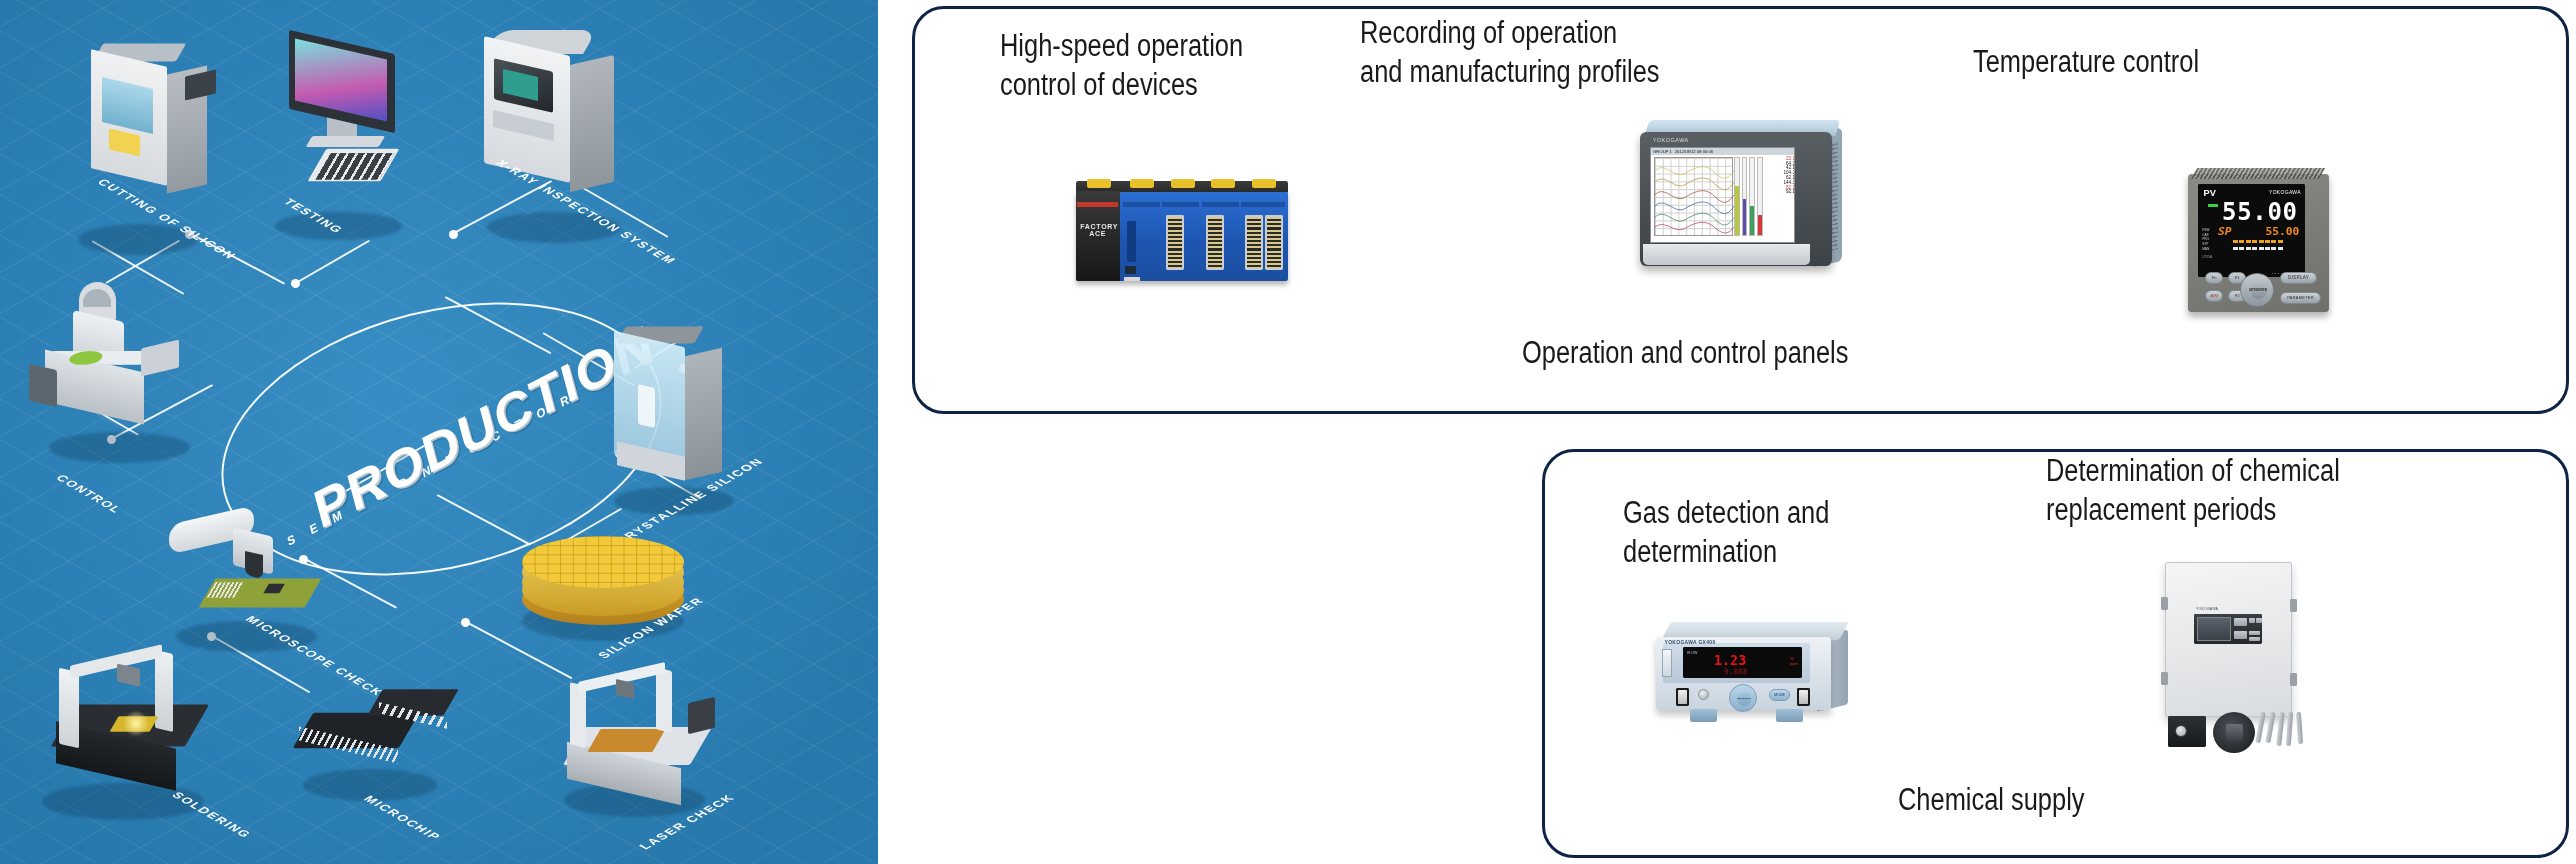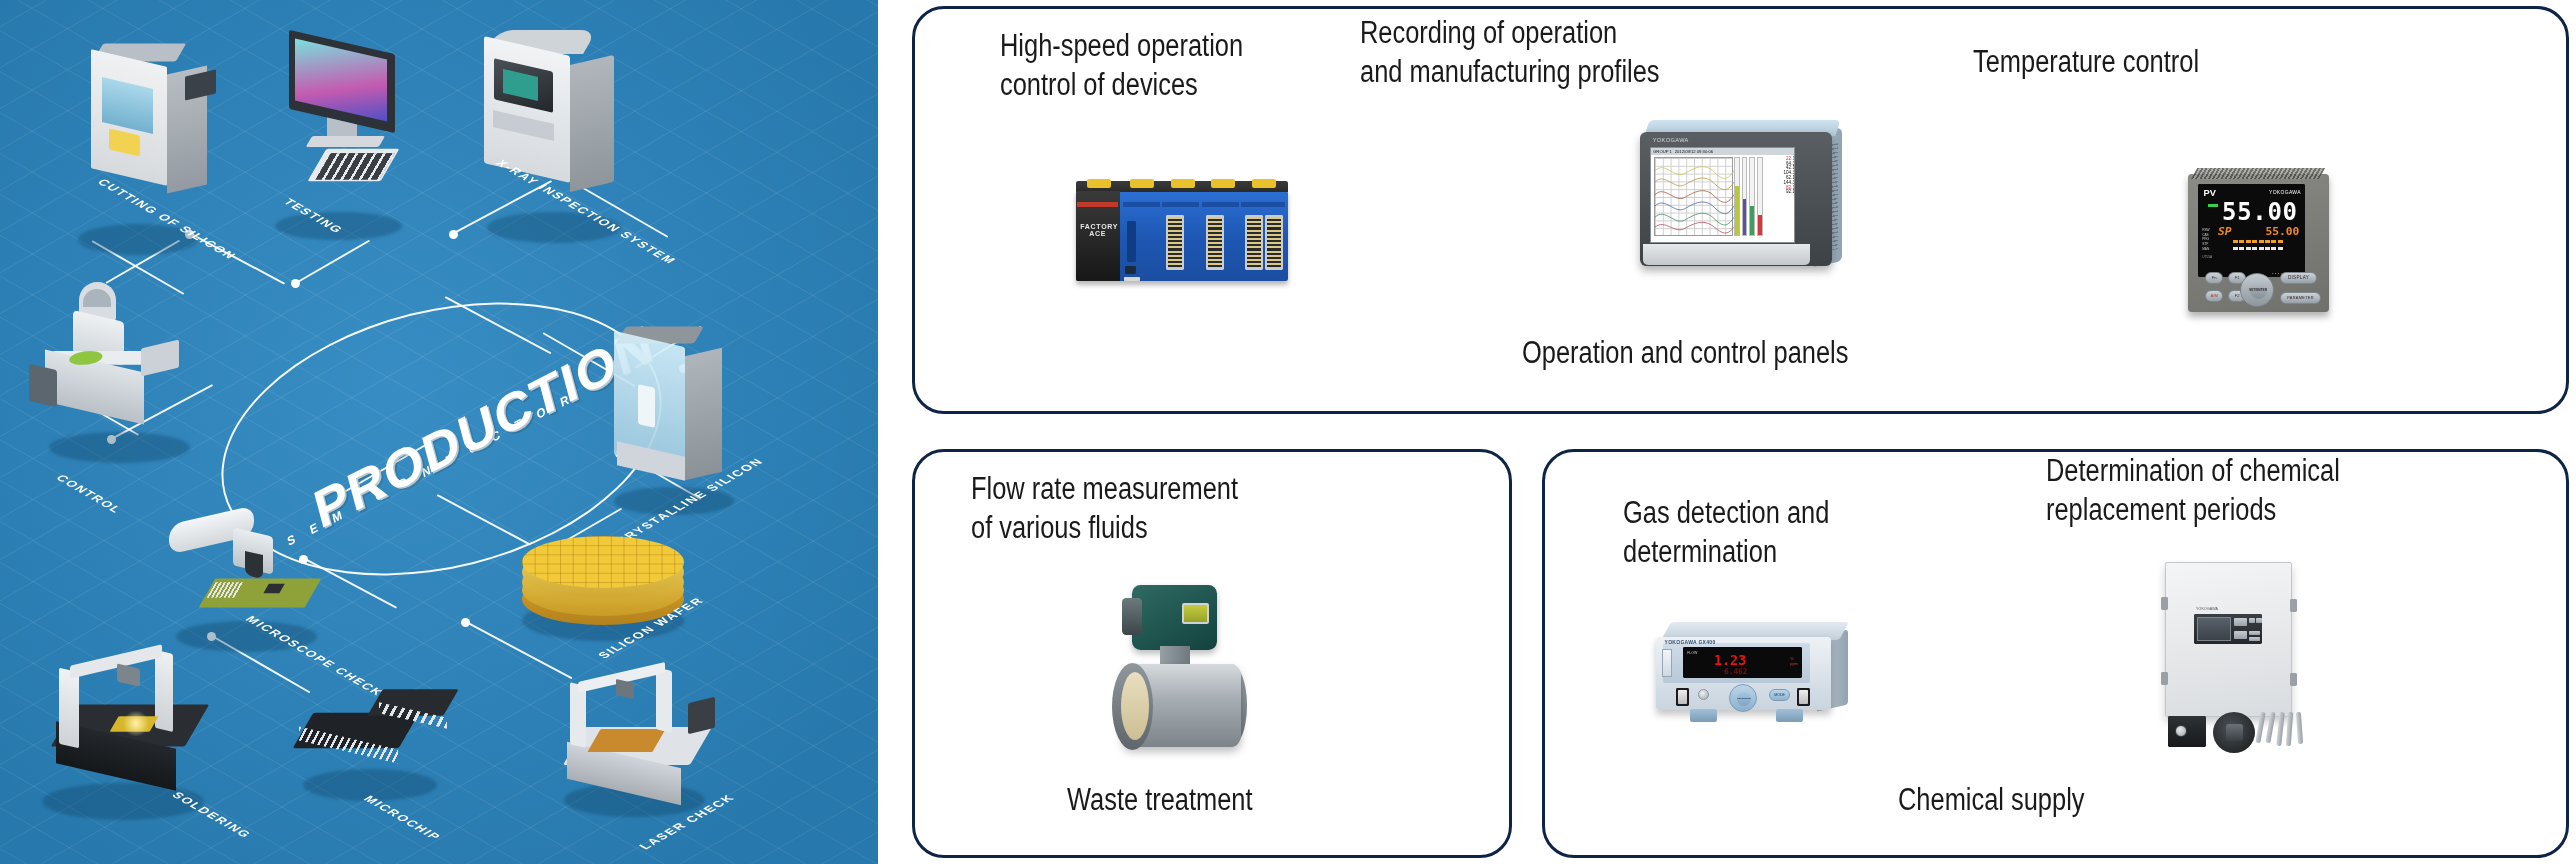--- a/index.html
+++ b/index.html
@@ -481,38 +481,20 @@
       <div class="tc-nav">
         <b>SET/ENTER</b>
       </div>
       <div class="tc-pill" style="left:92px;top:106px;width:37px;height:12.7px;">DISPLAY</div>
       <div class="tc-pill" style="left:92px;top:126px;width:41px;height:12.7px;font-size:3.9px;">PARAMETER</div>
     </div>
 
     <div class="cap ctr" style="left:607px;top:325px;width:635px;font-size:31px;text-align:left;">Operation and control panels</div>
   </div>
 
-  <div class="panel p-bl">
-    <div class="cap" style="left:56px;top:18.3px;width:564px;font-size:31px;">Flow rate measurement
-of various fluids</div>
-
-    <div class="dev" style="left:193px;top:133px;width:162px;height:176px;">
-      <div class="fm-head">
-        <div class="fm-cap"></div>
-        <div class="fm-disp"></div>
-      </div>
-      <div class="fm-neck"></div>
-      <div class="fm-ringR"></div>
-      <div class="fm-tube"></div>
-      <div class="fm-ringL"></div>
-      <div class="fm-bore"></div>
-    </div>
-
-    <div class="cap" style="left:152px;top:329px;width:452px;font-size:31px;">Waste treatment</div>
-  </div>
 
   <div class="panel p-br">
     <div class="cap" style="left:78px;top:42px;width:466px;font-size:31px;">Gas detection and
 determination</div>
 
     <div class="cap" style="left:501px;top:0px;width:649px;font-size:31px;">Determination of chemical
 replacement periods</div>
 
     <div class="dev" style="left:111px;top:157px;width:205px;height:127px;">
       <div class="ga-side"></div>
@@ -520,21 +502,21 @@
       <div class="ga-body"></div>
       <div class="ga-panel"></div>
       <div class="ga-brand">
         <span>YOKOGAWA</span>
         <span>GX400</span>
       </div>
       <div class="ga-rot"></div>
       <div class="ga-disp">
         <div class="ga-flow">FLOW</div>
         <div class="ga-num">1.23</div>
-        <div class="ga-num2">6.462</div>
+        <div class="ga-num2">9.888</div>
         <div class="ga-unit">
           <div>%</div>
           <div>ppm</div>
         </div>
       </div>
       <div class="ga-sw" style="left:20px;">
           <i></i>
         </div>
       <div class="ga-sw" style="left:141px;">
           <i></i>

